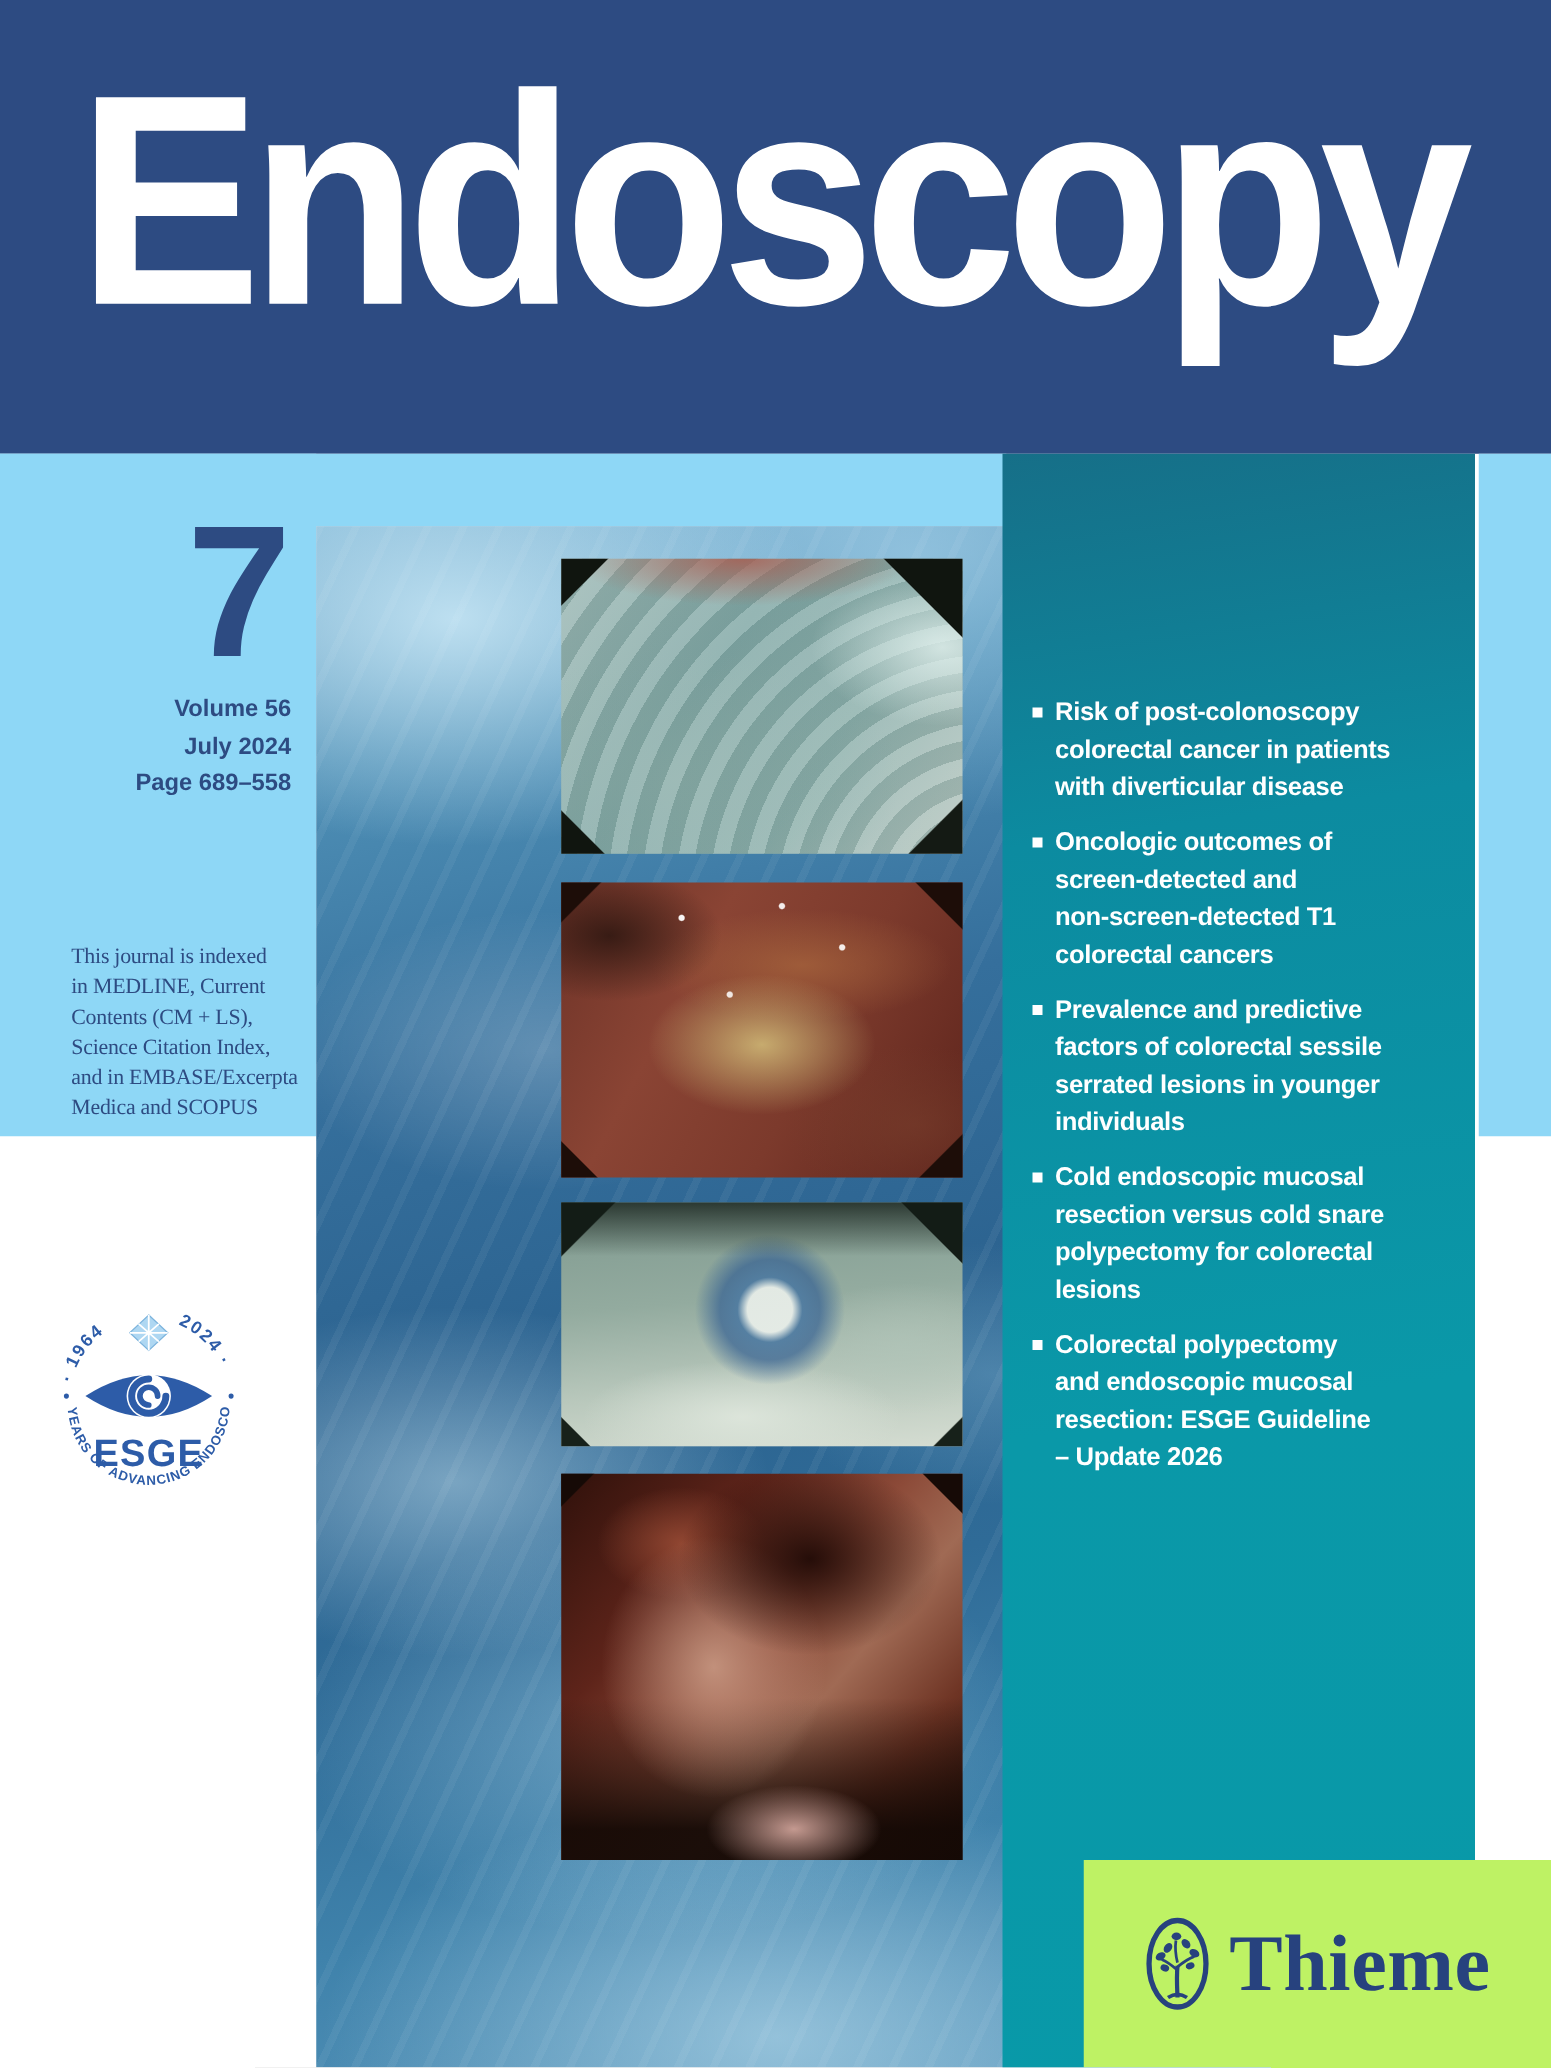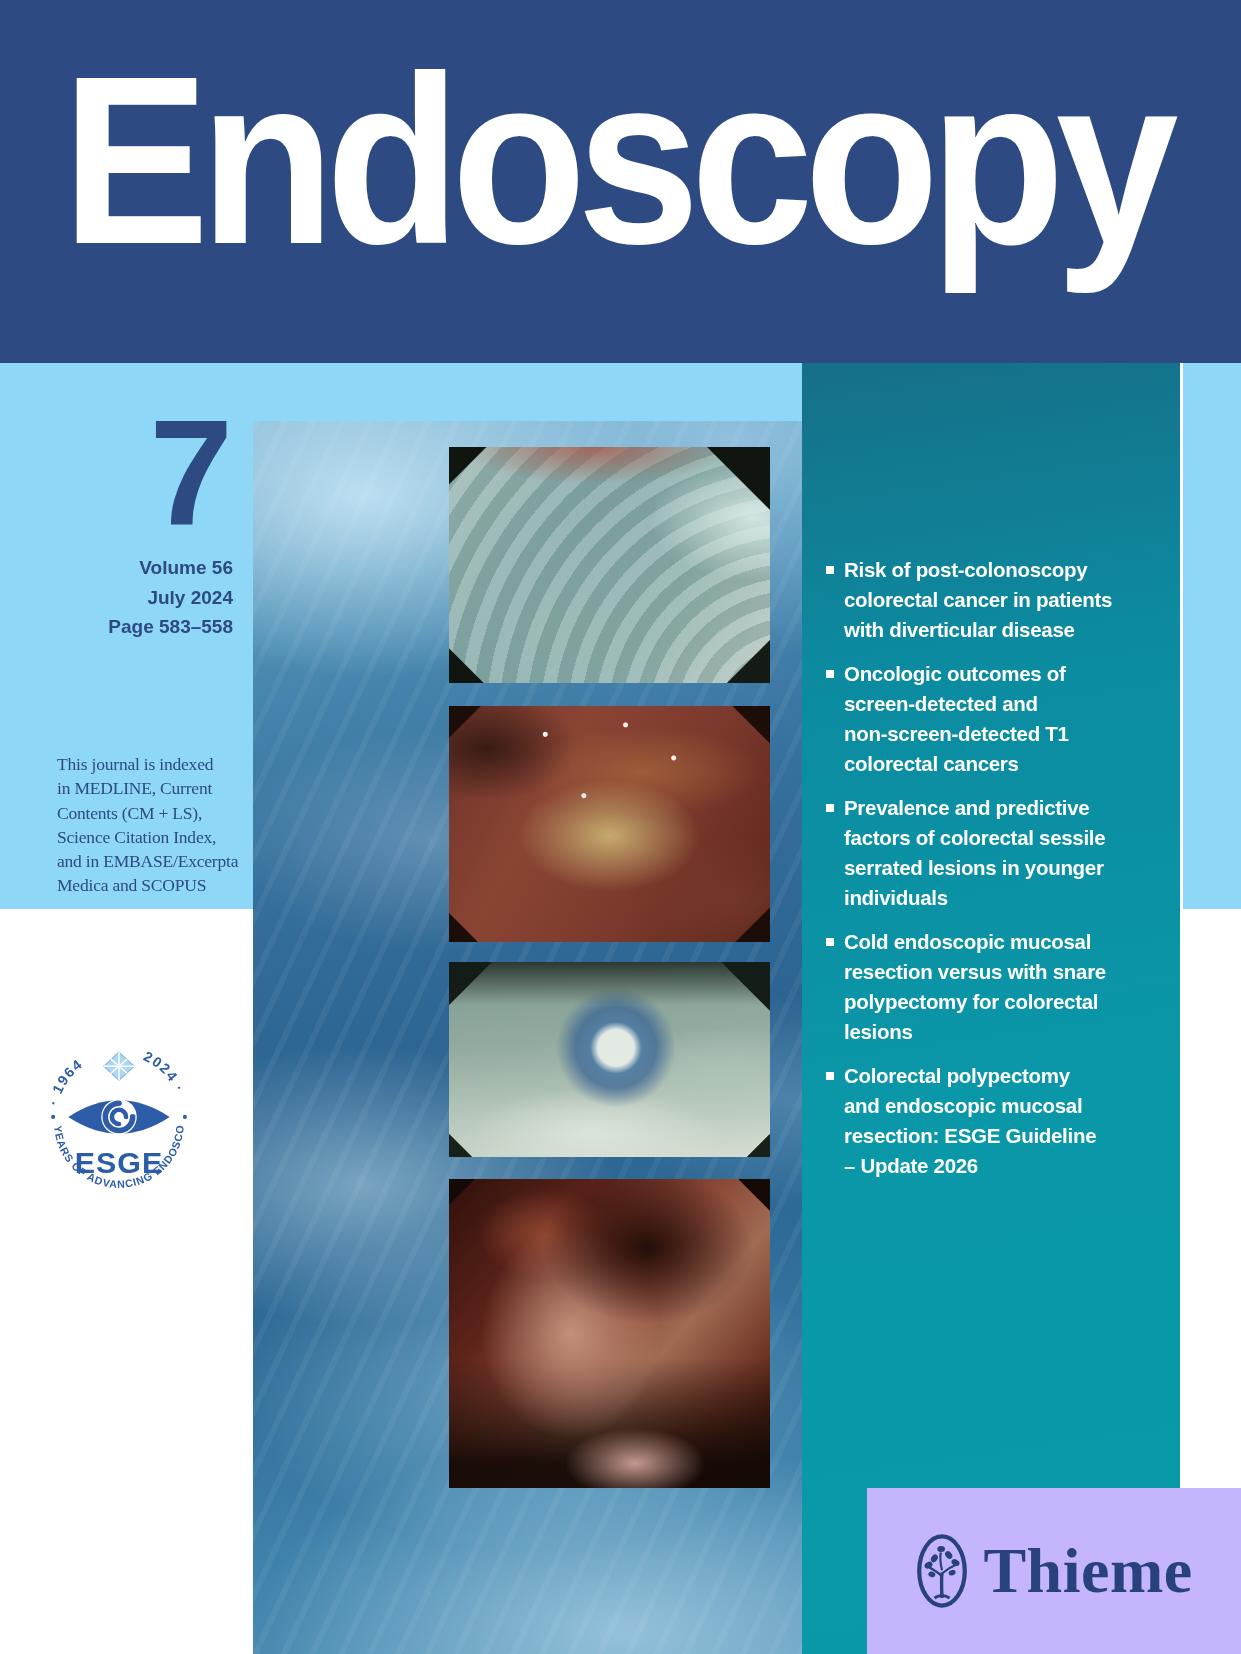--- a/index.html
+++ b/index.html
@@ -115,21 +115,21 @@
   }
   .articles-panel ul{list-style:none;margin:0;padding:0;}
   .articles-panel li{
     display:flex;align-items:flex-start;margin:0 0 14px 0;
     color:#ffffff;font-weight:bold;font-size:20.5px;line-height:30px;letter-spacing:-0.3px;
   }
   .bullet-square{flex:0 0 auto;width:8px;height:8px;background:#ffffff;margin:11px 10px 0 0;}
   .article-title{white-space:pre-line;width:336px;}
   
   .publisher-area{
-    position:absolute;left:867px;top:1488px;width:374px;height:166px;background:#c4b5fd;
+    position:absolute;left:867px;top:1488px;width:374px;height:166px;background:#bef264;
     display:flex;align-items:center;justify-content:center;
   }
   .thieme-logo{display:flex;align-items:center;}
   .thieme-logo svg{display:block;}
   .thieme-wordmark{
     margin-left:14px;font-family:"Liberation Serif","DejaVu Serif",serif;
     font-size:64px;font-weight:bold;color:#27427e;letter-spacing:0.5px;
   }
 </style>
 </head>
@@ -148,21 +148,21 @@
 
   <div class="photo photo1"></div>
   <div class="photo photo2"></div>
   <div class="photo photo3"></div>
   <div class="photo photo4"></div>
 
   <div class="issue-number">7</div>
   <div class="issue-meta">
     <div>Volume 56</div>
     <div>July 2024</div>
-    <div>Page 583–558</div>
+    <div>Page 689–558</div>
   </div>
 
   <div class="note note-indexing">This journal is indexed
 in MEDLINE, Current
 Contents (CM + LS),
 Science Citation Index,
 and in EMBASE/Excerpta
 Medica and SCOPUS</div>
 
   <div class="esge-logo">
@@ -217,21 +217,21 @@
       <li>
         <span class="bullet-square"></span>
         <span class="article-title">Prevalence and predictive
 factors of colorectal sessile
 serrated lesions in younger
 individuals</span>
       </li>
       <li>
         <span class="bullet-square"></span>
         <span class="article-title">Cold endoscopic mucosal
-resection versus with snare
+resection versus cold snare
 polypectomy for colorectal
 lesions</span>
       </li>
       <li>
         <span class="bullet-square"></span>
         <span class="article-title">Colorectal polypectomy
 and endoscopic mucosal
 resection: ESGE Guideline
 – Update 2026</span>
       </li>

